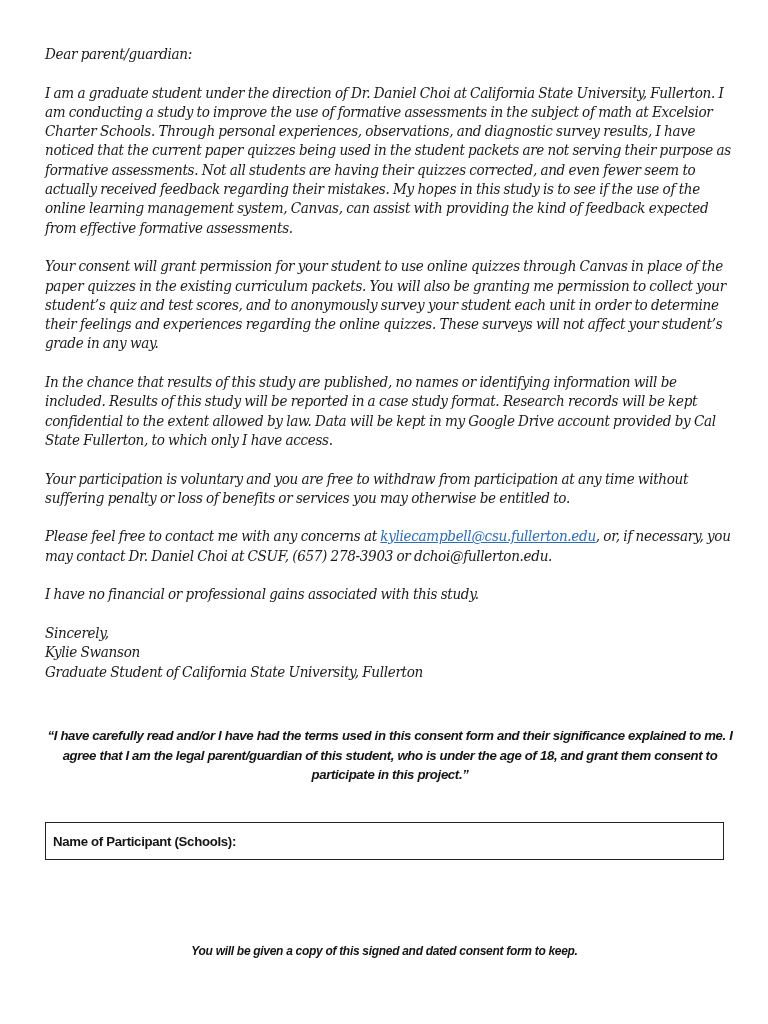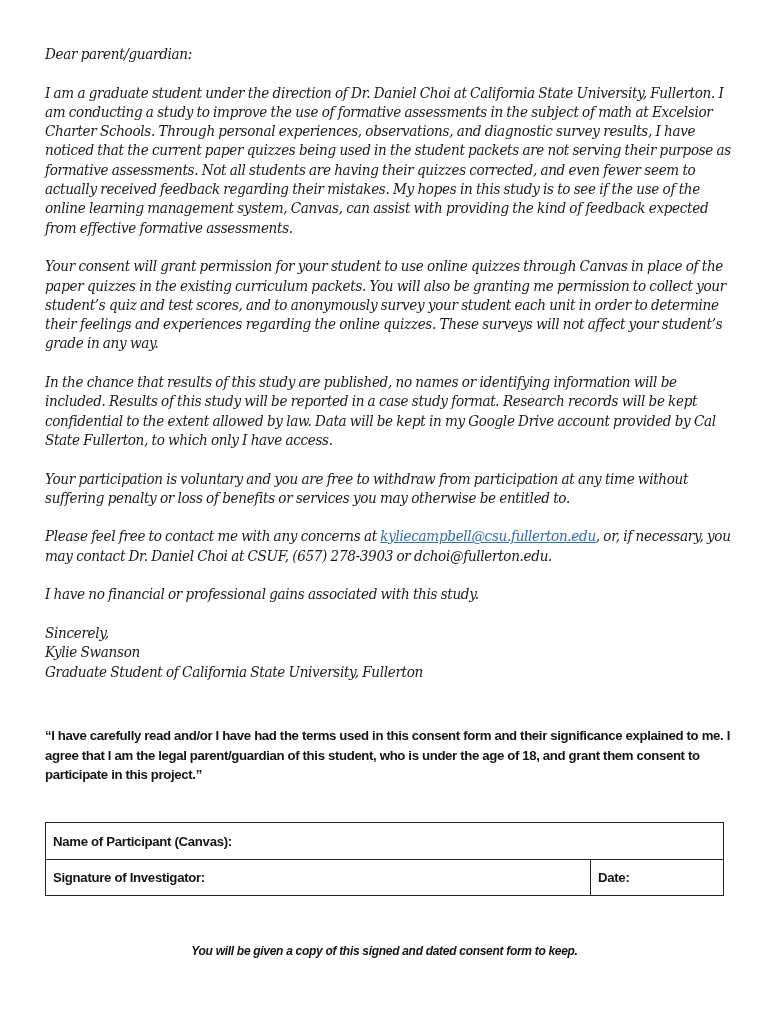--- a/index.html
+++ b/index.html
@@ -47,20 +47,22 @@
       top: 726px;
       width: 690px;
       font-family: "Liberation Sans", "DejaVu Sans", sans-serif;
       font-size: 13.2px;
       line-height: 19.5px;
       font-weight: bold;
       color: #141414;
       letter-spacing: -0.35px;
     }
     .clause .quote {
+      font-style: italic;
+      text-align: center;
     }
     table.sig-table {
       position: absolute;
       left: 45px;
       top: 822px;
       width: 679px;
       border-collapse: collapse;
       font-family: "Liberation Sans", "DejaVu Sans", sans-serif;
       font-size: 13.2px;
       font-weight: bold;
@@ -109,22 +111,18 @@
   </div>
 </div>
 
 <div class="clause">
   <div class="quote">“I have carefully read and/or I have had the terms used in this consent form and their significance explained to me.  I agree that I am the legal parent/guardian of this student, who is under the age of 18, and grant them consent to participate in this project.”</div>
 </div>
 
 <table class="sig-table">
   <tbody>
       <tr class="r1">
-    <td colspan="2"><span>Name of Participant (Canvas):</span></td>
-  </tr>
-  <tr class="r3">
-    <td><span>Signature of Investigator:</span></td>
-    <td class="date-cell"><span>Date:</span></td>
+    <td colspan="2"><span>Name of Participant (Schools):</span></td>
   </tr>
 </tbody>
   </table>
 
 <div class="footnote">You will be given a copy of this signed and dated consent form to keep.</div>
 
 </body></html>

